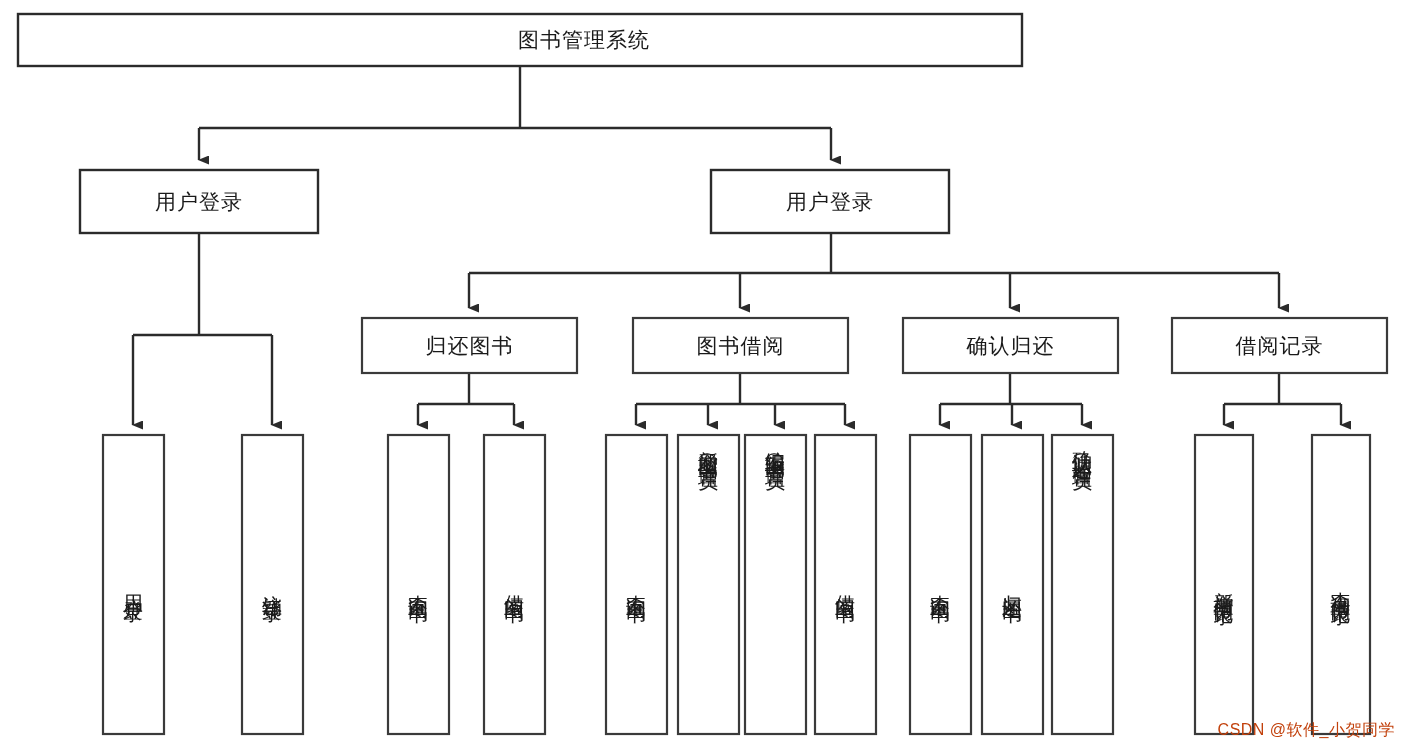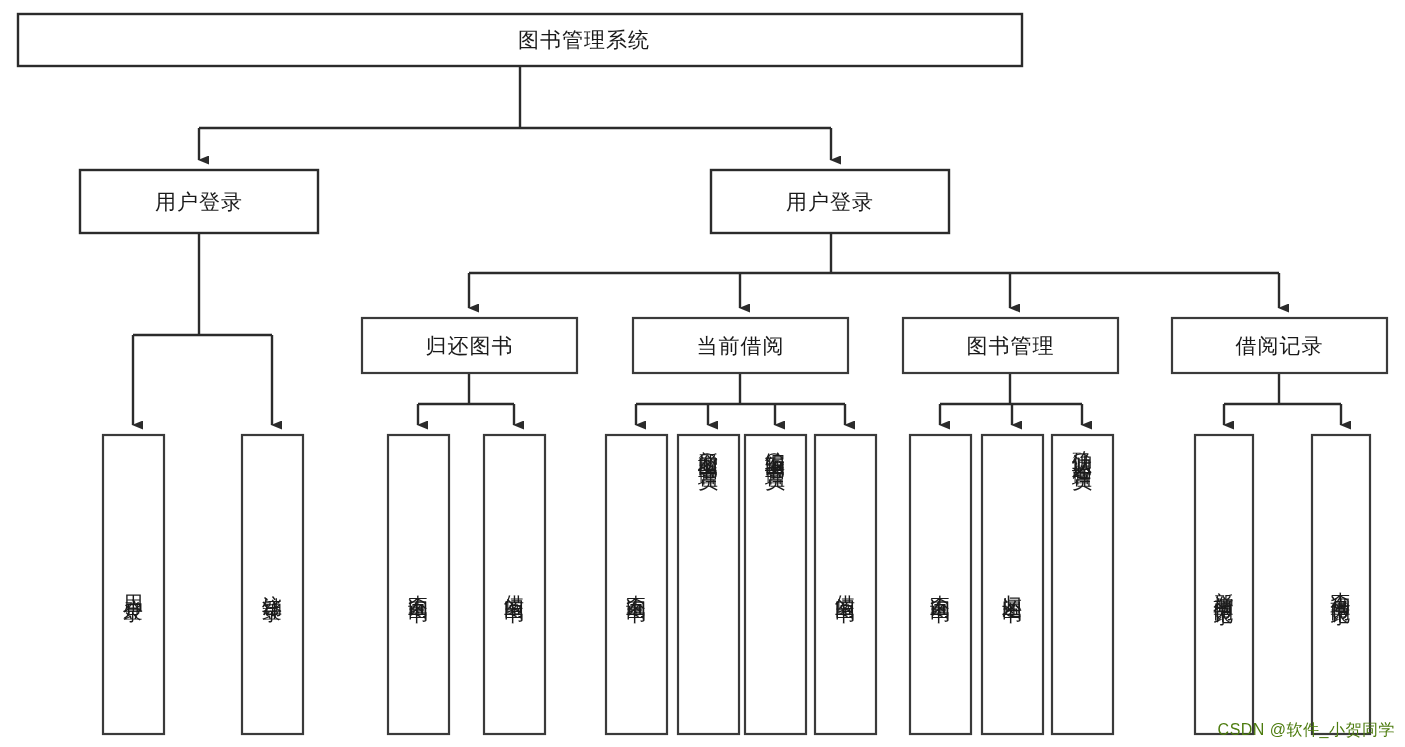--- a/index.html
+++ b/index.html
@@ -74,21 +74,21 @@
     color: #1a1a1a;
     letter-spacing: 1px;
     white-space: nowrap;
   }
   .watermark {
     position: absolute;
     right: 10px;
     bottom: 6px;
     font-family: "Liberation Sans", "DejaVu Sans", sans-serif;
     font-size: 16px;
-    color: #4d7c0f;
+    color: #c2410c;
     white-space: nowrap;
     letter-spacing: 0.5px;
   }
 </style>
 </head>
 <body>
 
 <div id="diagram-root">
 
   <svg class="diagram-svg" viewBox="0 0 1405 747">
@@ -178,25 +178,25 @@
 
   <div class="hlabel-wrap" style="left:711px; top:170px; width:238px; height:63px;">
     <span class="hlabel-text">用户登录</span>
   </div>
 
   <div class="hlabel-wrap" style="left:362px; top:318px; width:215px; height:55px;">
     <span class="hlabel-text">归还图书</span>
   </div>
 
   <div class="hlabel-wrap" style="left:633px; top:318px; width:215px; height:55px;">
-    <span class="hlabel-text">当前借阅</span>
+    <span class="hlabel-text">图书借阅</span>
   </div>
 
   <div class="hlabel-wrap" style="left:903px; top:318px; width:215px; height:55px;">
-    <span class="hlabel-text">图书管理</span>
+    <span class="hlabel-text">确认归还</span>
   </div>
 
   <div class="hlabel-wrap" style="left:1172px; top:318px; width:215px; height:55px;border-radius:16px;">
     <span class="hlabel-text">借阅记录</span>
   </div>
 
   <div class="vlabel-wrap" style="left:103px; top:435px; width:61px; height:299px;">
     <span class="vlabel-text">用户登录</span>
   </div>
 

